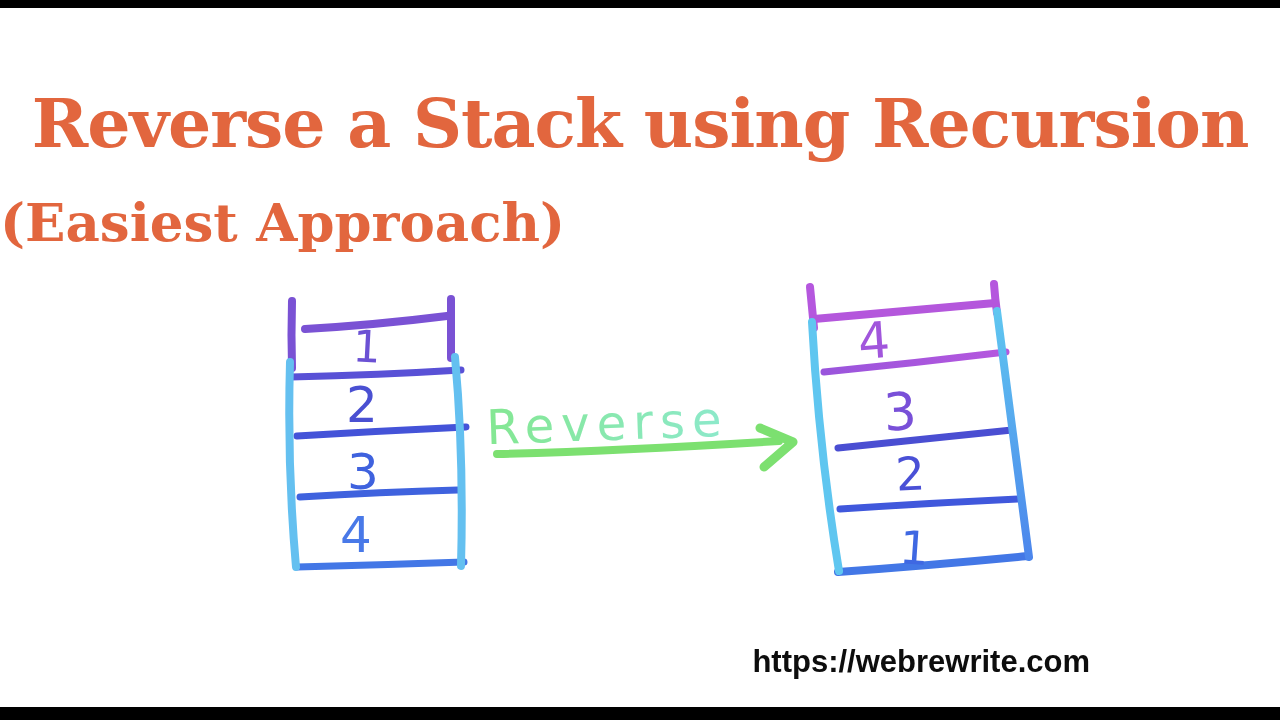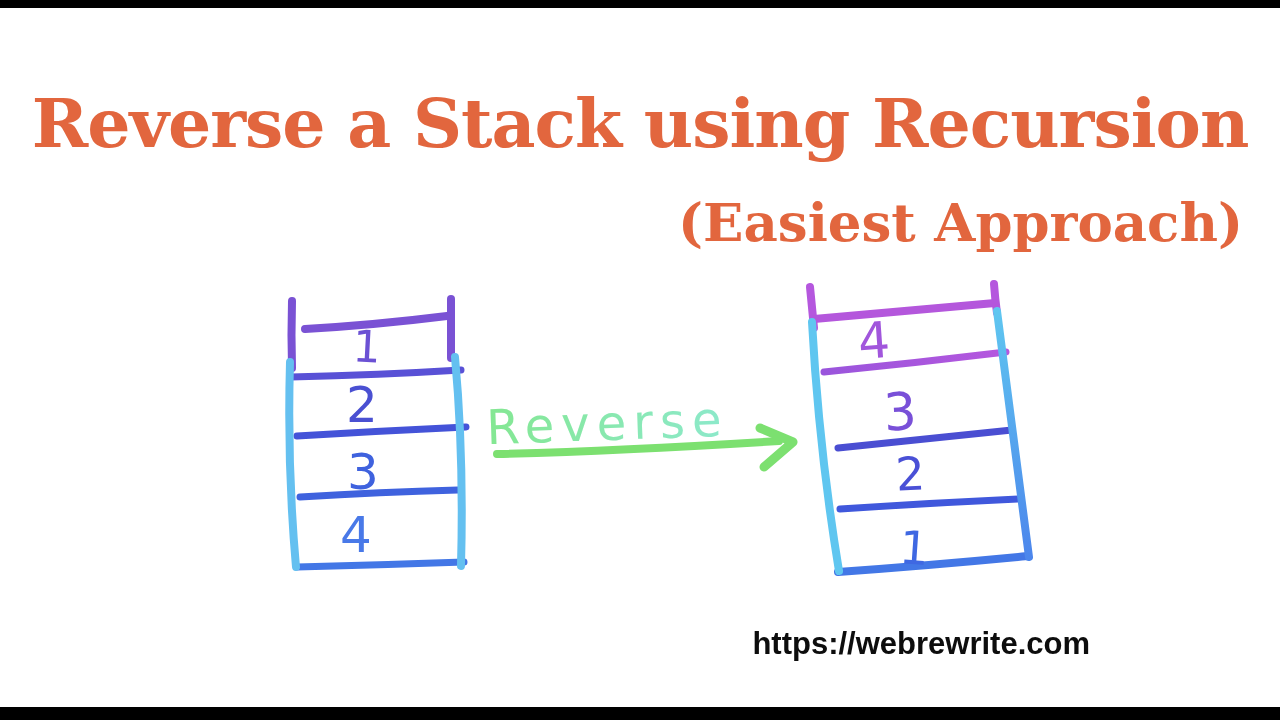--- a/index.html
+++ b/index.html
@@ -18,41 +18,41 @@
     text-align:center;
     font-family:"DejaVu Serif", serif;
     font-weight:bold;
     font-size:68px; line-height:1.0;
     letter-spacing:-1px;
     color:#E2663E;
     white-space:nowrap;
   }
   .subtitle {
     position:absolute; top:196px; left:0; width:1243px;
-    text-align:right;
+    text-align:left;
     font-family:"DejaVu Serif", serif;
     font-weight:bold;
     font-size:53px; line-height:1.0;
     color:#E2663E;
     white-space:nowrap;
   }
 
   svg.diagram { position:absolute; left:0; top:0; width:1280px; height:720px; }
   svg.diagram path { fill:none; stroke-linecap:round; stroke-linejoin:round; }
   .stack-num {
     font-family:"DejaVu Sans", sans-serif;
     font-weight:500;
   }
   .rev-label {
     font-family:"DejaVu Sans", sans-serif;
     letter-spacing:7px;
   }
 
   .site-url {
-    position:absolute; top:626px; right:190px;
+    position:absolute; top:644px; right:190px;
     font-family:"Liberation Sans", sans-serif;
     font-weight:bold;
     font-size:31px;
     color:#0d0d0d;
     letter-spacing:0px;
     white-space:nowrap;
   }
 </style>
 </head>
 <body>

